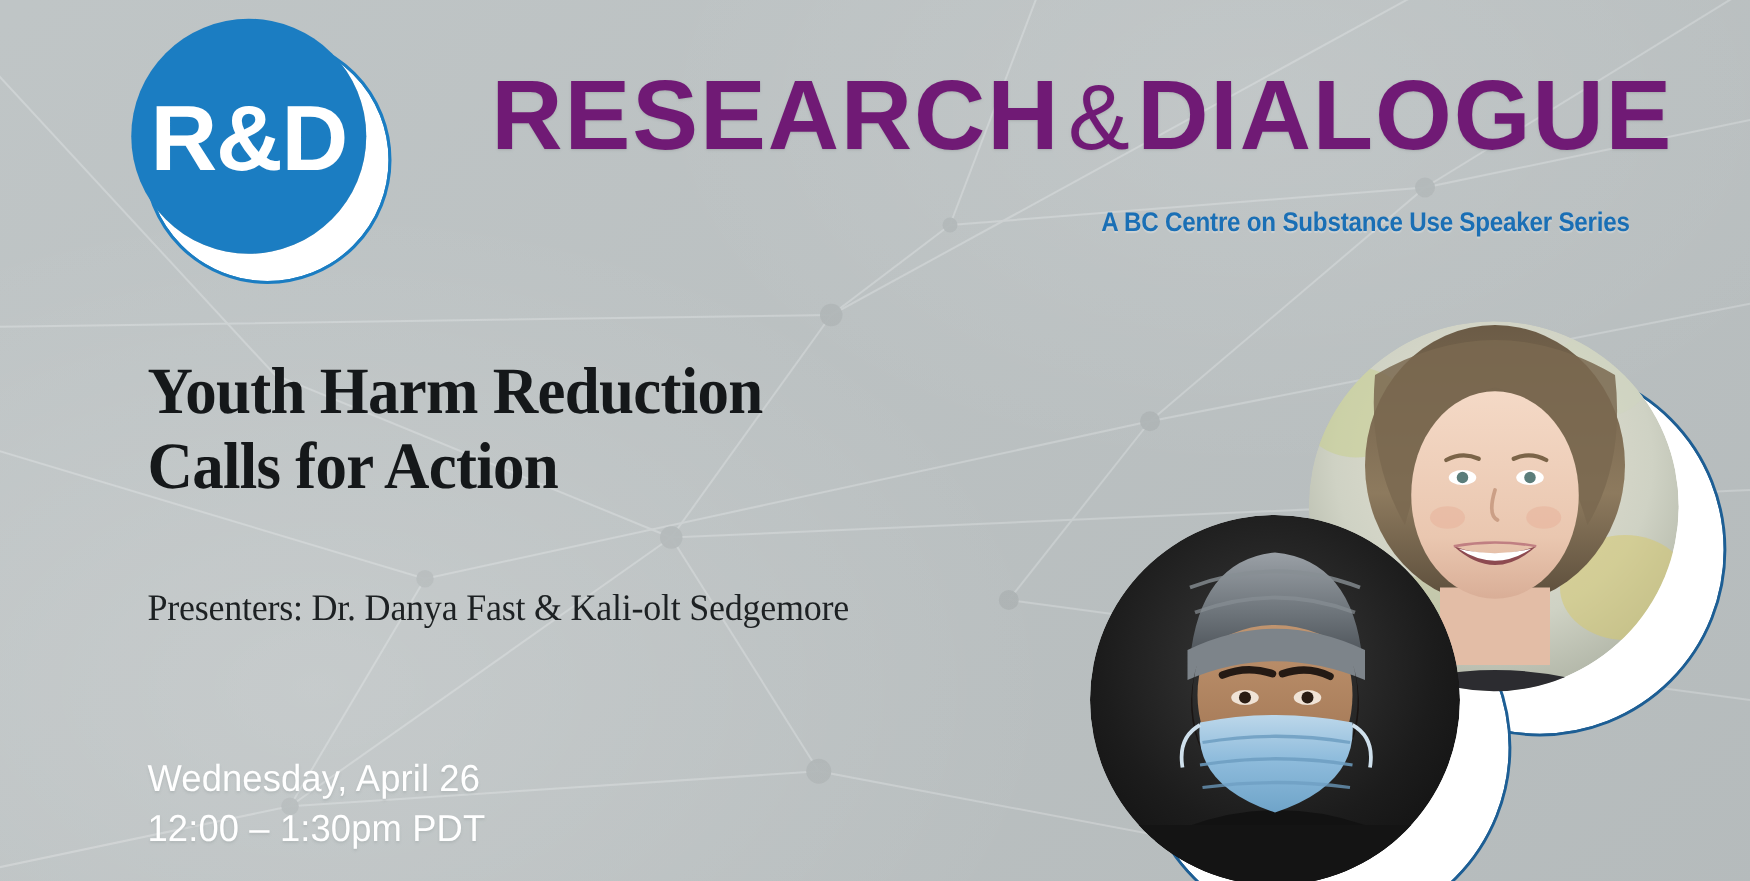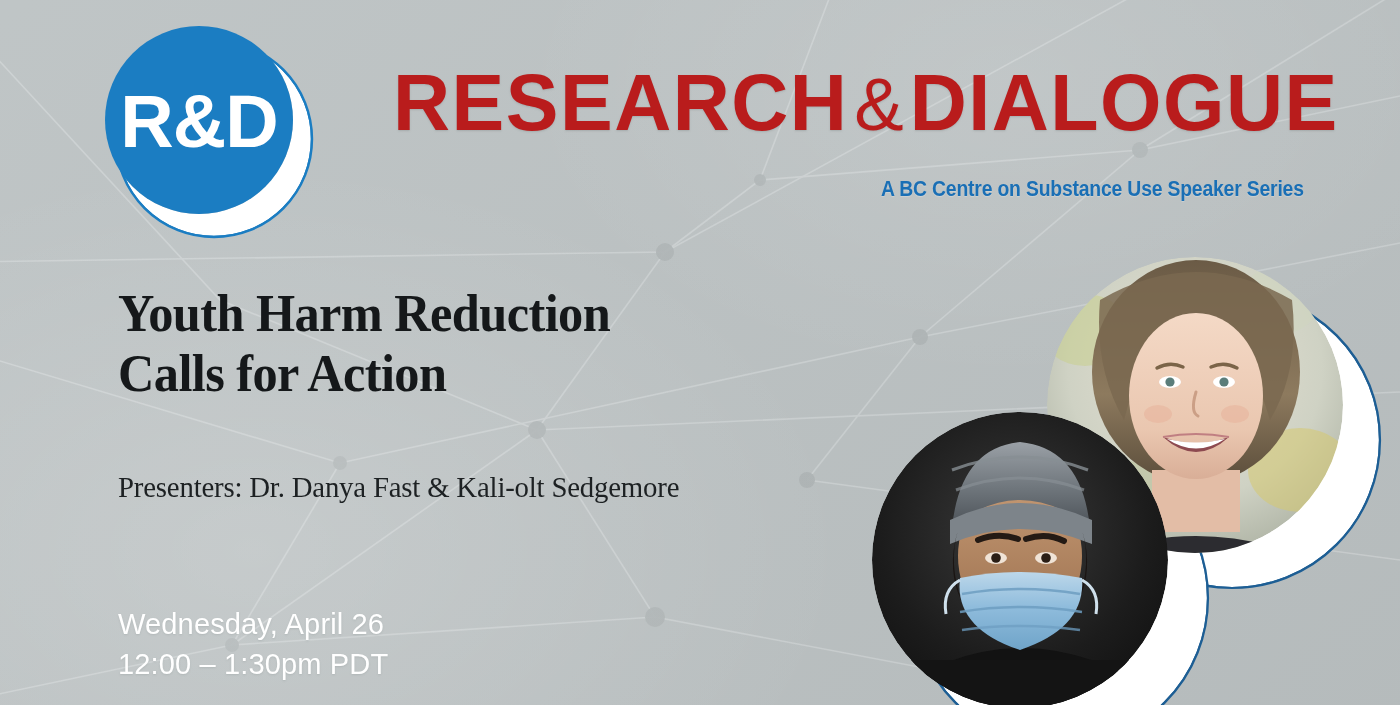--- a/index.html
+++ b/index.html
@@ -31,21 +31,21 @@
     background:
       radial-gradient(860px 560px at 18% 78%, rgba(255,255,255,0.16), rgba(255,255,255,0) 70%),
       radial-gradient(700px 420px at 72% 12%, rgba(255,255,255,0.10), rgba(255,255,255,0) 72%),
       linear-gradient(140deg, rgba(255,255,255,0.05), rgba(0,0,0,0.035));
     pointer-events: none;
   }
 
   
   #header {
     position: absolute;
-    left: 0; top: 11px;
+    left: 0; top: 0;
     width: 1400px;
     height: 230px;
     z-index: 5;
   }
 
   #logo-mark {
     position: absolute;
     left: 88px;
     top: 14px;
     width: 244px;
@@ -59,21 +59,21 @@
     letter-spacing: -1px;
     fill: #ffffff;
   }
 
   #brand-title {
     position: absolute;
     left: 393px;
     top: 52px;
     font-size: 79px;
     line-height: 1;
-    color: #b91c1c;
+    color: #701a75;
     font-weight: bold;
     letter-spacing: 1.5px;
     white-space: nowrap;
     text-shadow: 0 1px 2px rgba(120,128,130,0.35);
   }
   #brand-title .amp {
     font-weight: normal;
     font-size: 74px;
     letter-spacing: 0;
     padding: 0 6px;

